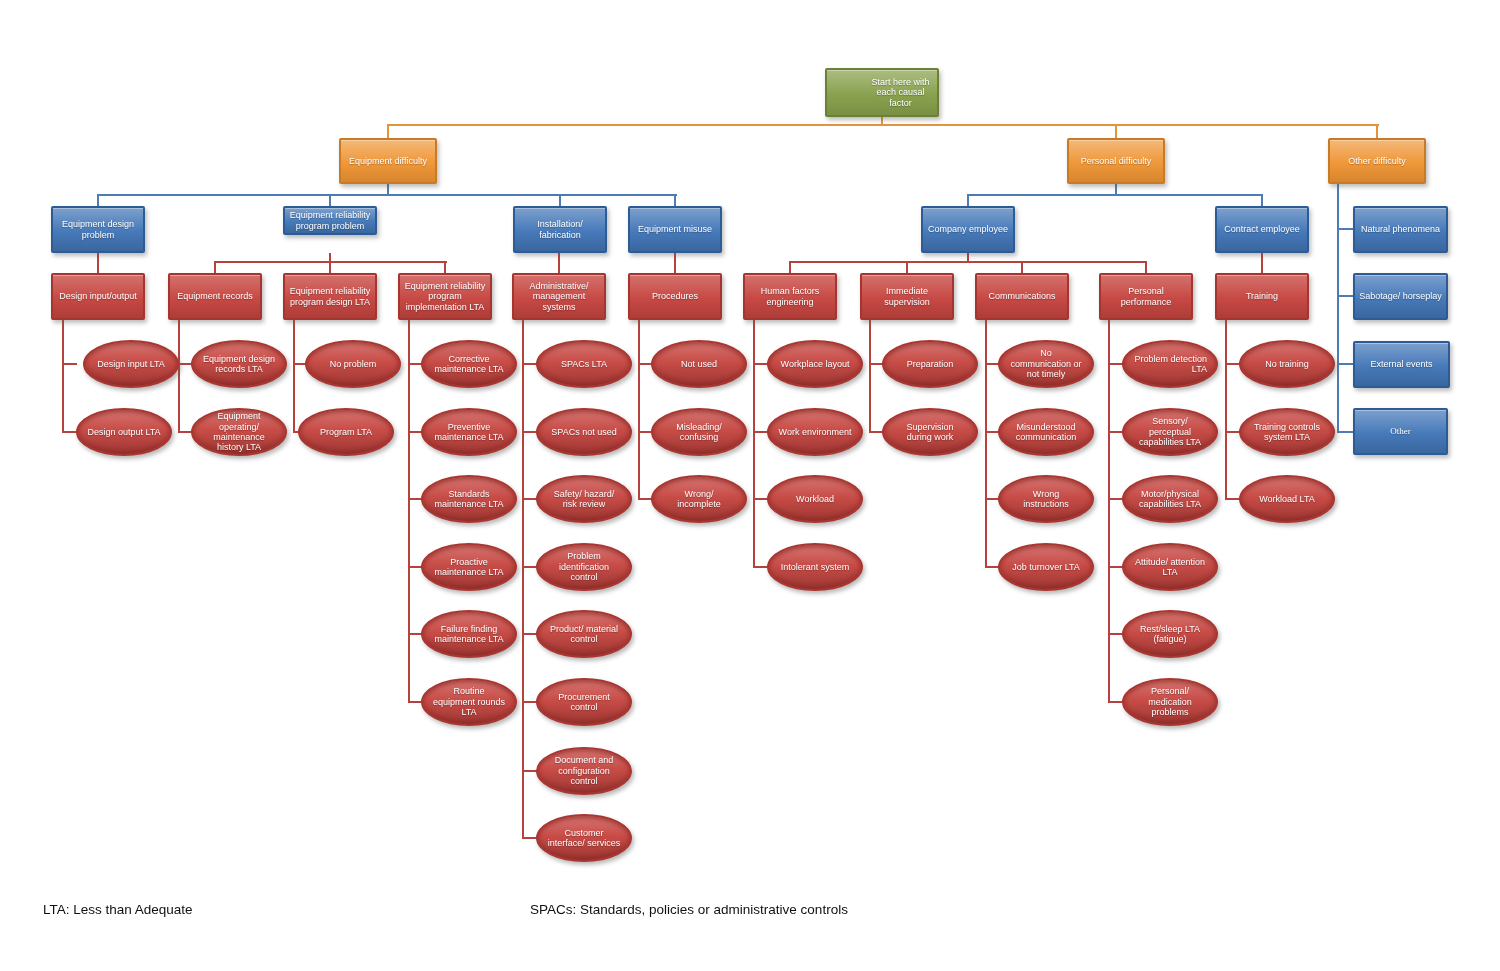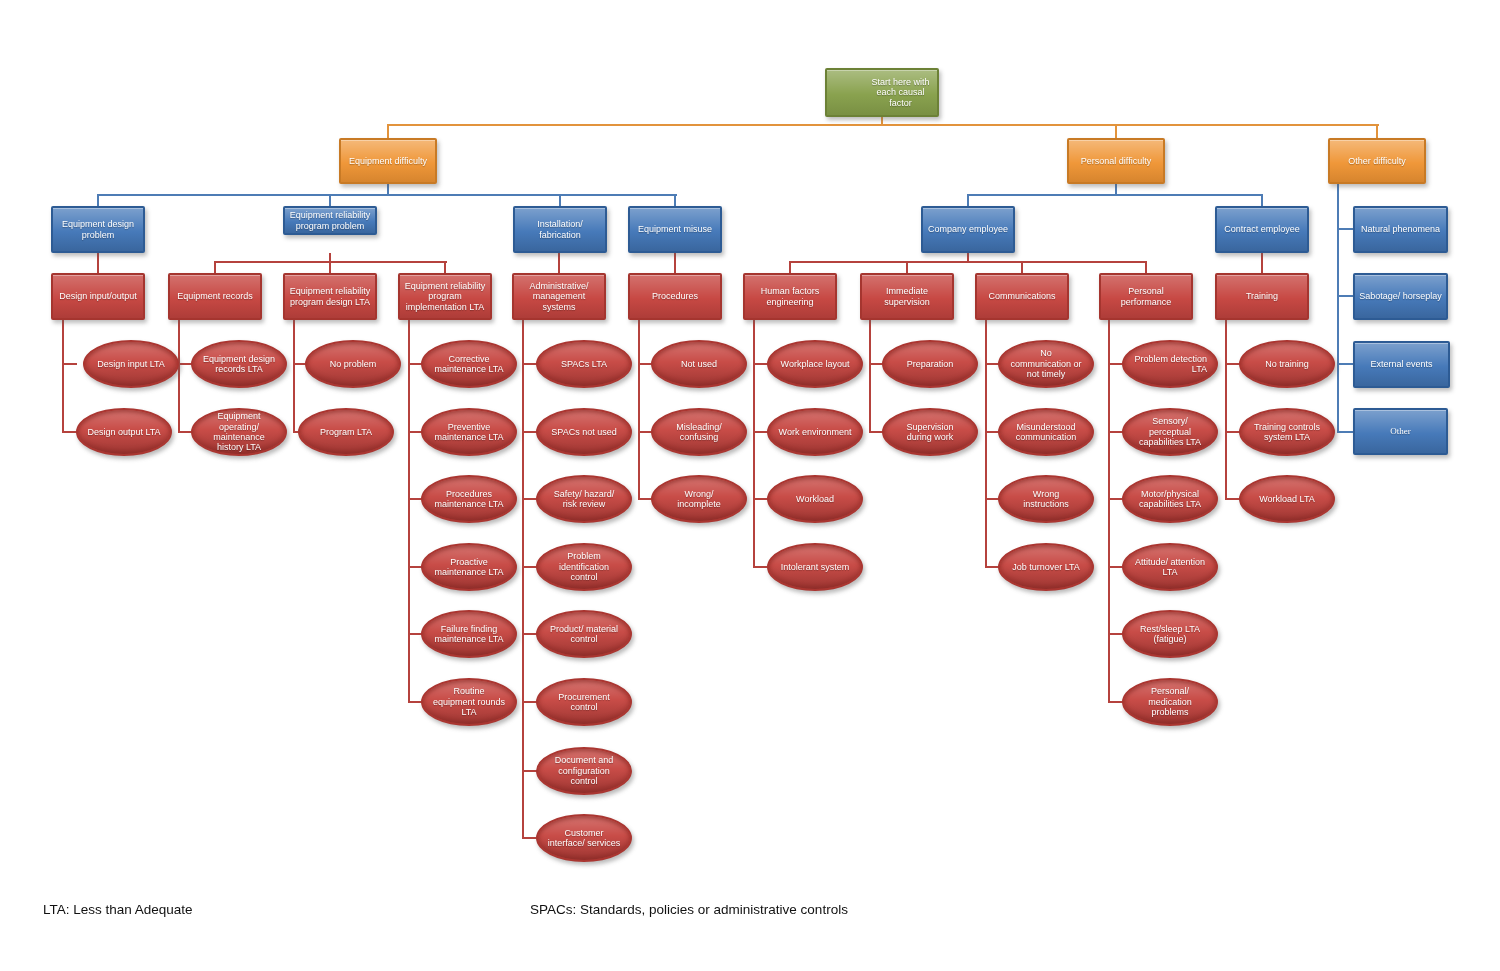--- a/index.html
+++ b/index.html
@@ -173,21 +173,21 @@
       <div class="node cause" style="left: 1099px; top: 273px; width: 94px; height: 47px;">Personal performance</div>
       <div class="node cause" style="left: 1215px; top: 273px; width: 94px; height: 47px;">Training</div>
       <div class="node leaf" style="left: 83px; top: 340px; width: 96px; height: 48px;">Design input LTA</div>
       <div class="node leaf" style="left: 76px; top: 408px; width: 96px; height: 48px;">Design output LTA</div>
       <div class="node leaf" style="left: 191px; top: 340px; width: 96px; height: 48px;">Equipment design records LTA</div>
       <div class="node leaf" style="left: 191px; top: 408px; width: 96px; height: 48px;">Equipment operating/​ maintenance history LTA</div>
       <div class="node leaf" style="left: 305px; top: 340px; width: 96px; height: 48px;">No problem</div>
       <div class="node leaf" style="left: 298px; top: 408px; width: 96px; height: 48px;">Program LTA</div>
       <div class="node leaf" style="left: 421px; top: 340px; width: 96px; height: 48px;">Corrective maintenance LTA</div>
       <div class="node leaf" style="left: 421px; top: 408px; width: 96px; height: 48px;">Preventive maintenance LTA</div>
-      <div class="node leaf" style="left: 421px; top: 475px; width: 96px; height: 48px;">Procedures maintenance LTA</div>
+      <div class="node leaf" style="left: 421px; top: 475px; width: 96px; height: 48px;">Standards maintenance LTA</div>
       <div class="node leaf" style="left: 421px; top: 543px; width: 96px; height: 48px;">Proactive maintenance LTA</div>
       <div class="node leaf" style="left: 421px; top: 610px; width: 96px; height: 48px;">Failure finding maintenance LTA</div>
       <div class="node leaf" style="left: 421px; top: 678px; width: 96px; height: 48px;">Routine equipment rounds LTA</div>
       <div class="node leaf" style="left: 536px; top: 340px; width: 96px; height: 48px;">SPACs LTA</div>
       <div class="node leaf" style="left: 536px; top: 408px; width: 96px; height: 48px;">SPACs not used</div>
       <div class="node leaf" style="left: 536px; top: 475px; width: 96px; height: 48px;">Safety/​ hazard/​risk review</div>
       <div class="node leaf" style="left: 536px; top: 543px; width: 96px; height: 48px;">Problem identification control</div>
       <div class="node leaf" style="left: 536px; top: 610px; width: 96px; height: 48px;">Product/​ material control</div>
       <div class="node leaf" style="left: 536px; top: 678px; width: 96px; height: 48px;">Procurement control</div>
       <div class="node leaf" style="left: 536px; top: 747px; width: 96px; height: 48px;">Document and configuration control</div>

